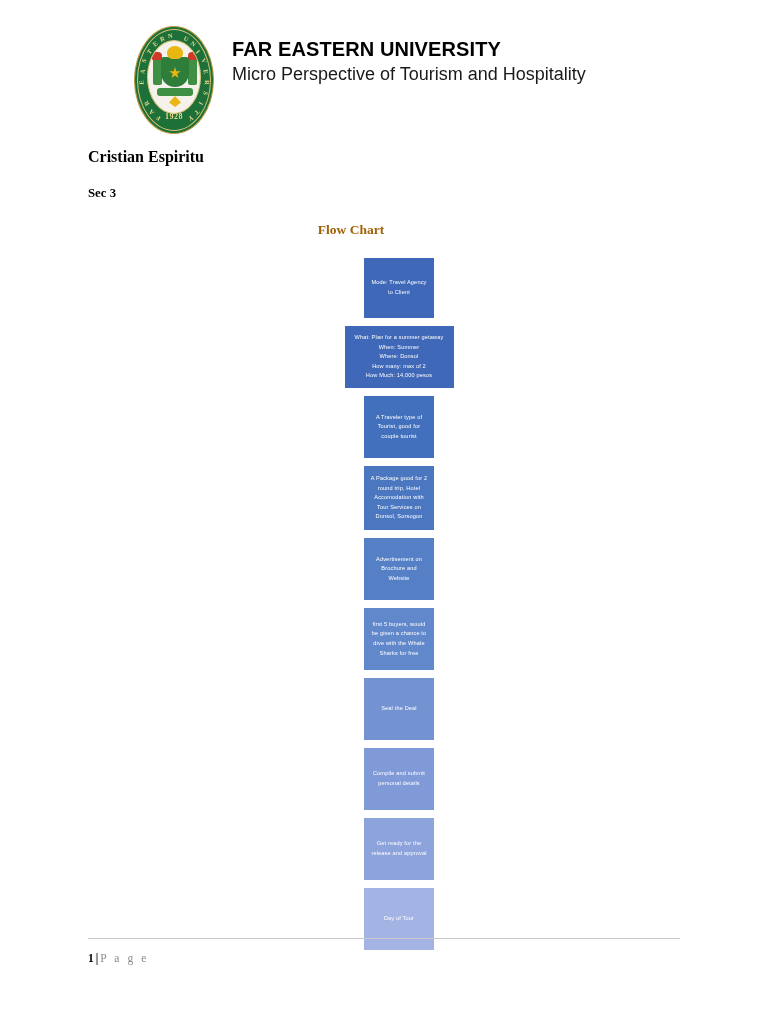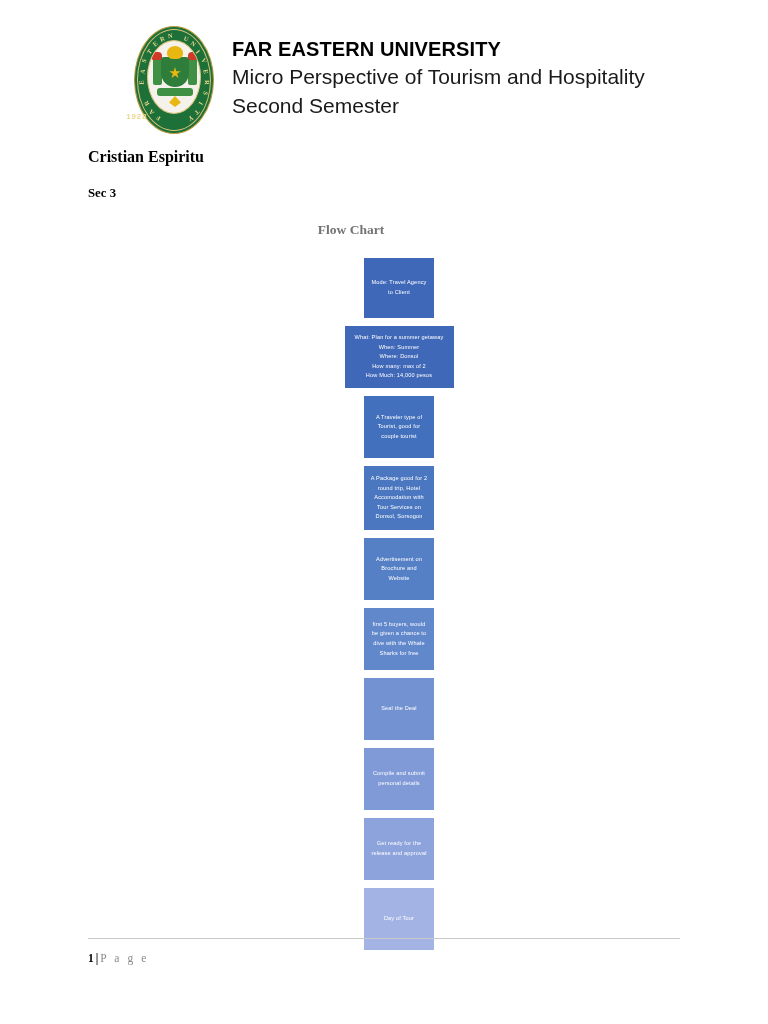--- a/index.html
+++ b/index.html
@@ -131,21 +131,22 @@
     left: 21px;
     top: 55px;
     width: 12px;
     height: 11px;
     background: #e8b712;
     clip-path: polygon(50% 0%, 100% 60%, 50% 100%, 0% 60%);
   }
   .seal-text-top, .seal-text-bottom, .seal-year {
     position: absolute;
     color: #e9d98d;
-    font-family: Liberation Mono, monospace;
+    font-family: Liberation Serif, serif;
+    text-align: center;
     width: 100%;
     letter-spacing: 0.5px;
   }
   .seal-year {
     left: 0;
     top: 88px;
     font-size: 8px;
     font-weight: bold;
   }
   .seal-arc-char {
@@ -165,21 +166,21 @@
   .univ-name {
     font-family: "Liberation Sans", sans-serif;
     font-size: 20px;
     font-weight: bold;
     color: #000000;
     letter-spacing: 0.1px;
     line-height: 1.18;
   }
   .course-line, .sem-line {
     font-family: "Liberation Sans", sans-serif;
-    font-size: 21px;
+    font-size: 18px;
     font-weight: normal;
     color: #1a1a1a;
     line-height: 1.42;
   }
 
   
   .student-name {
     position: absolute;
     left: 88px;
     top: 148px;
@@ -203,21 +204,21 @@
     position: absolute;
     left: 0;
     top: 222px;
     width: 672px;
     text-align: center;
     padding-left: 30px;
     box-sizing: border-box;
     font-family: "Liberation Serif", serif;
     font-size: 13.5px;
     font-weight: bold;
-    color: #737373;
+    color: #a16207;
   }
 
   .flow {
     position: absolute;
     left: 0;
     top: 258px;
     width: 768px;
   }
   .flow-row {
     position: relative;
@@ -315,21 +316,20 @@
         <div class="crest-bird"></div>
         <div class="crest-base"></div>
         <div class="crest-leaf"></div>
       </div>
       <div class="seal-year">1928</div>
     </div>
 
     <div class="header-text">
       <div class="univ-name">FAR EASTERN UNIVERSITY</div>
       <div class="course-line">Micro Perspective of Tourism and Hospitality</div>
-      <div class="sem-line">Second Semester</div>
     </div>
   </div>
 
   <div class="student-name">Cristian Espiritu</div>
   <div class="student-sec">Sec 3</div>
 
   <div class="chart-title">Flow Chart</div>
 
   <div class="flow" id="flow-container">
       <div class="flow-row">

